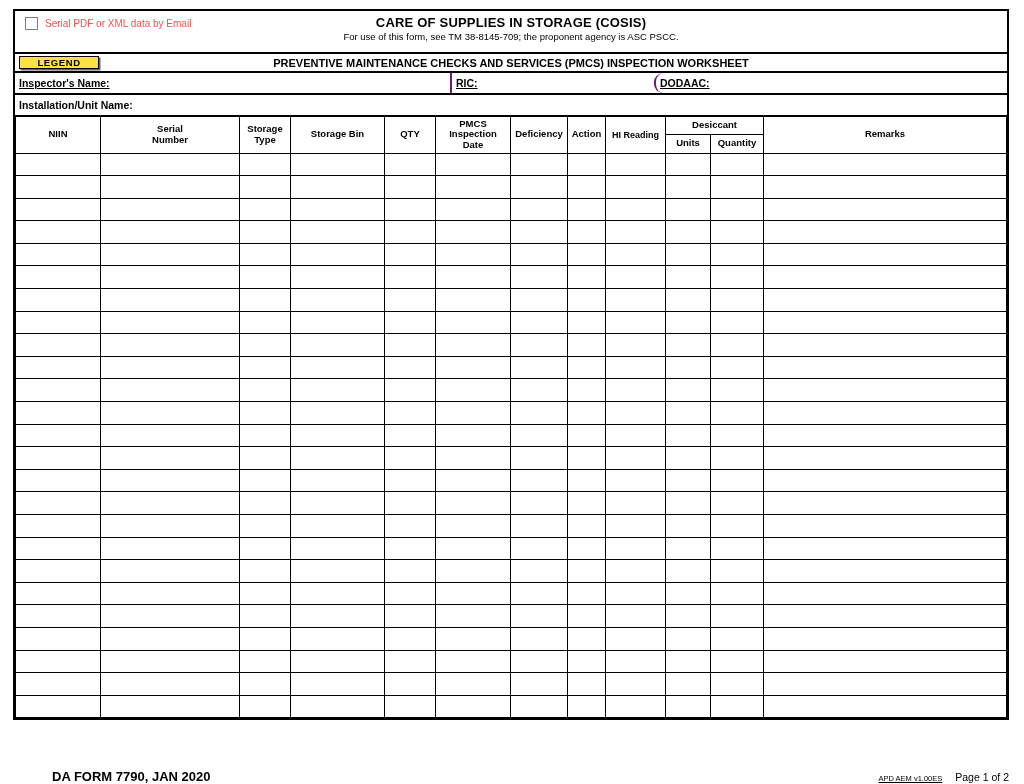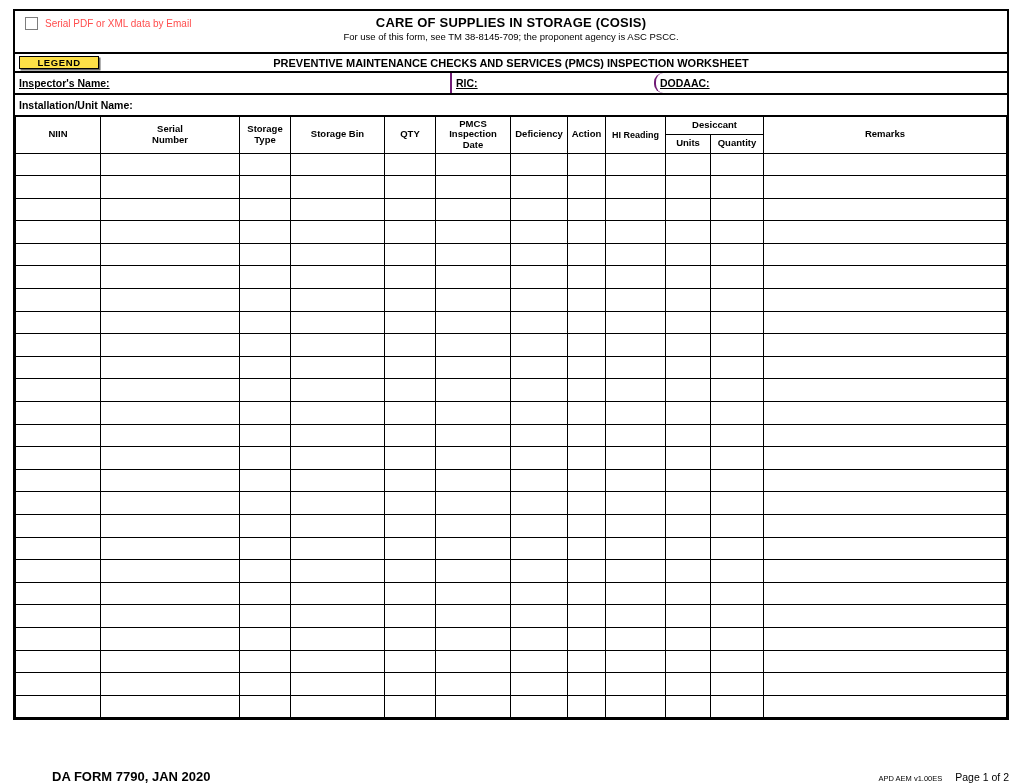--- a/index.html
+++ b/index.html
@@ -43,21 +43,21 @@
   th.hi { font-size:9px; }
   tr.group-top th.group { height:18px; }
   tr.group-bottom th { height:19px; }
   tbody td { height:22.6px; background:#fff; }
 
   
   .footer { position:absolute; left:14px; right:15px; top:759px;
             display:flex; justify-content:space-between; align-items:baseline; }
   .form-number { font-weight:bold; font-size:13px;margin-left:38px; }
   .footer-right { display:flex; align-items:baseline; gap:13px; }
-  .apd { font-size:7.5px; }
+  .apd { font-size:7.5px;text-decoration:underline; }
   .page-ind { font-size:10.5px;margin-top:12px; }
 </style>
 </head>
 <body>
 
 <div class="page">
   <div class="form">
 
     <div class="header-section">
       <div class="submit-box">

